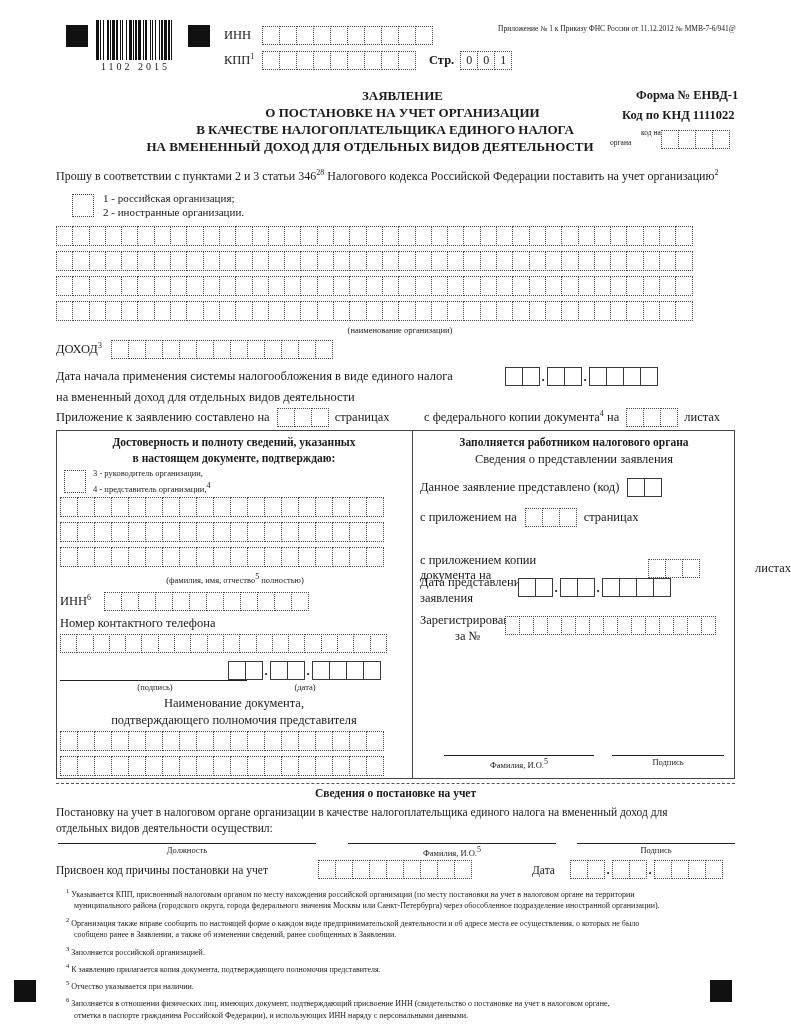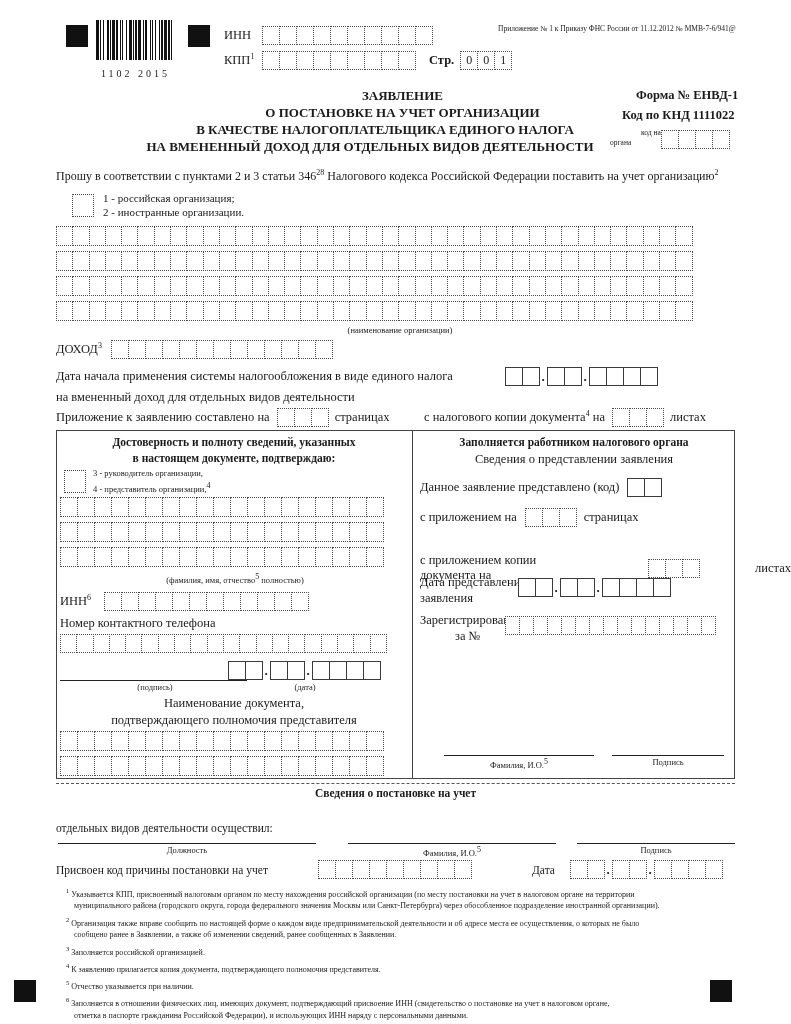--- a/index.html
+++ b/index.html
@@ -30,21 +30,21 @@
   .barcode-bars{
     display:flex;
     align-items:flex-end;
     height:40px;
   }
   .barcode-bars i{display:block;background:#111;height:100%;}
   .barcode-num{
     font-family:"Liberation Serif",serif;
     font-size:10px;
     letter-spacing:3px;
-    margin-top:8px;
+    margin-top:1px;
   }
   
   .cells{display:flex;}
   .cells .c{
     width:18px;height:19px;
     border:1px dotted #4a4a4a;
     margin-right:-1px;
     box-sizing:border-box;
     background:#fff;
     font-size:12px;
@@ -419,21 +419,21 @@
     <div class="lbl">Приложение к заявлению составлено на</div>
     <div class="cells" id="att-pages" style="margin:0 7px;">
         <div class="c"></div>
         <div class="c"></div>
         <div class="c"></div>
       </div>
     <div class="lbl">страницах</div>
   </div>
   <div class="abs row" style="left:424px;top:408px;">
     <div class="lbl">
-      <span>с налогового копии документа</span><span class="sup">4</span> <span>на</span>
+      <span>с федерального копии документа</span><span class="sup">4</span> <span>на</span>
     </div>
     <div class="cells" id="att-sheets" style="margin:0 7px;">
         <div class="c"></div>
         <div class="c"></div>
         <div class="c"></div>
       </div>
     <div class="lbl">листах</div>
   </div>
 
   <div class="sec-box" style="left:56px;top:430px;width:679px;height:349px;"></div>
@@ -705,20 +705,21 @@
 
   <div class="abs uline" style="left:444px;top:755px;width:150px;"></div>
   <div class="abs capt" style="left:444px;top:757px;width:150px;">
     <span>Фамилия, И.О.</span><span class="sup">5</span>
   </div>
   <div class="abs uline" style="left:612px;top:755px;width:112px;"></div>
   <div class="abs capt" style="left:612px;top:757px;width:112px;">Подпись</div>
 
   <div class="hdash" style="left:56px;top:783px;width:679px;"></div>
   <div class="abs center bold" style="left:56px;top:787px;width:679px;font-size:11.5px;">Сведения о постановке на учет</div>
+  <div class="abs lbl" style="left:56px;top:806px;font-size:11.5px;">Постановку на учет в налоговом органе организации в качестве налогоплательщика единого налога на вмененный доход для</div>
   <div class="abs lbl" style="left:56px;top:822px;font-size:11.5px;">отдельных видов деятельности осуществил:</div>
 
   <div class="abs uline" style="left:58px;top:843px;width:258px;"></div>
   <div class="abs capt" style="left:58px;top:845px;width:258px;">Должность</div>
   <div class="abs uline" style="left:348px;top:843px;width:208px;"></div>
   <div class="abs capt" style="left:348px;top:845px;width:208px;">
     <span>Фамилия, И.О.</span><span class="sup">5</span>
   </div>
   <div class="abs uline" style="left:577px;top:843px;width:158px;"></div>
   <div class="abs capt" style="left:577px;top:845px;width:158px;">Подпись</div>

